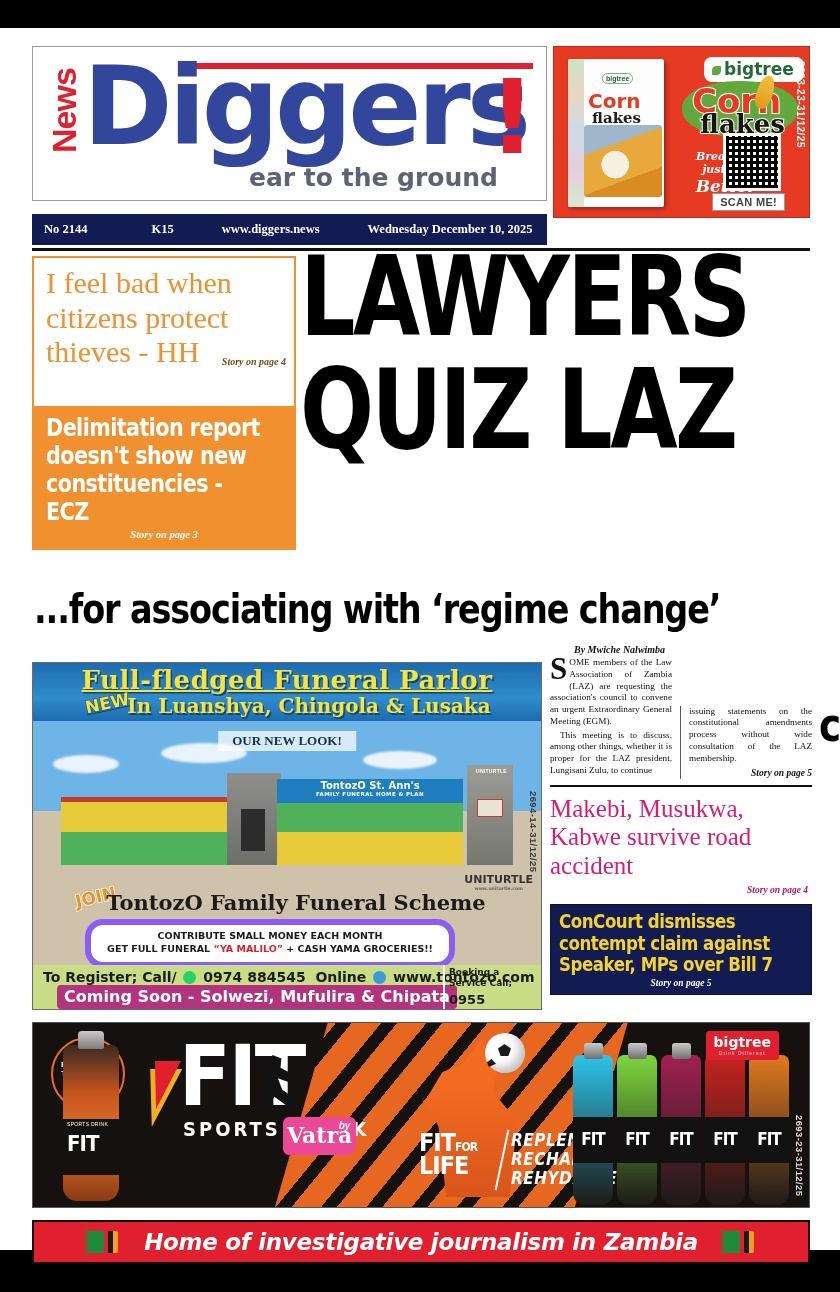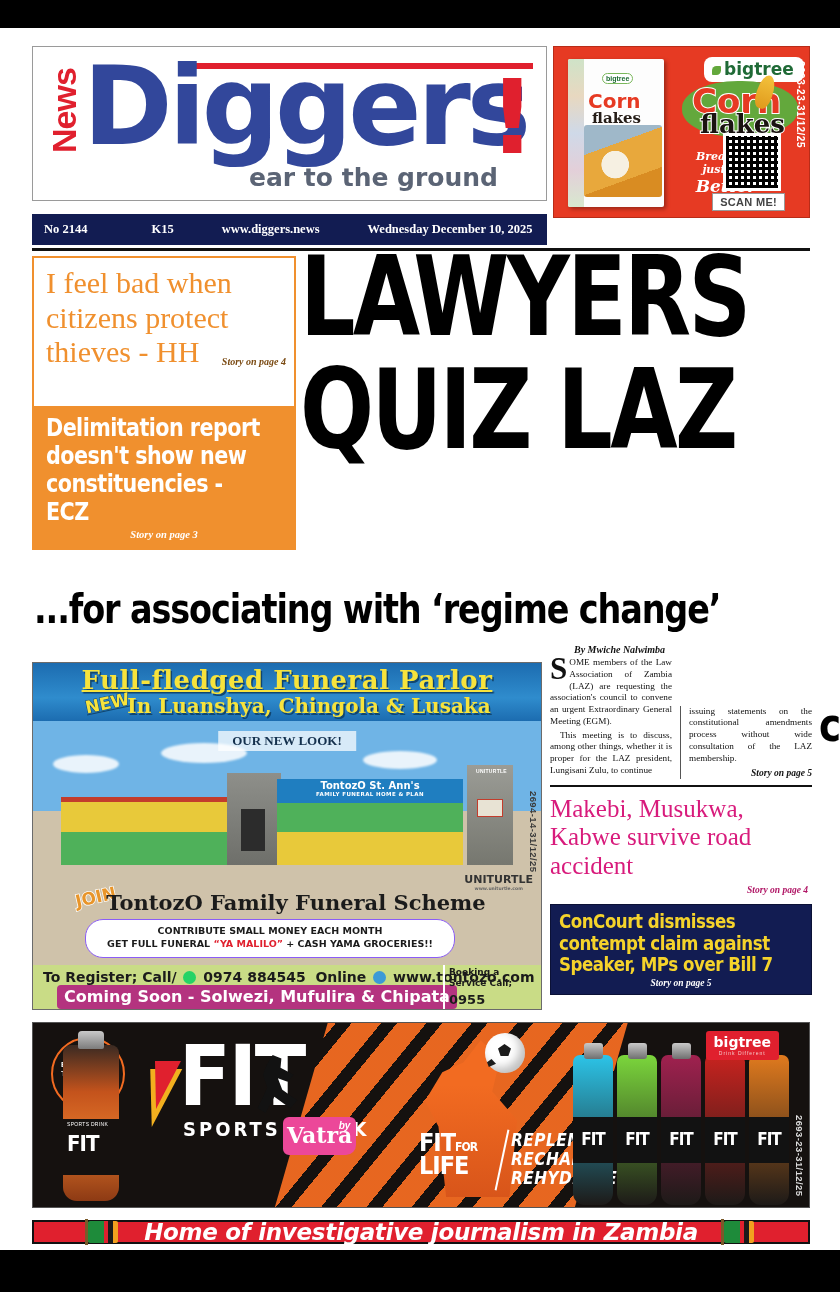--- a/index.html
+++ b/index.html
@@ -412,21 +412,21 @@
   }
   .fun-mid {
     position: relative;
     height: 48px;
     background: #cfc2aa;
   }
   .fun-pill {
     position: absolute; left: 52px; top: 2px;
     width: 370px;
     background: #fff;
-    border: 1px solid #8b5cf6;
+    border: 6px solid #8b5cf6;
     border-radius: 18px;
     text-align: center;
     padding: 5px 4px 6px;
     font-family: "DejaVu Sans", sans-serif;
     font-weight: bold; font-size: 9.5px;
     color: #1b1b1b; line-height: 1.35;
   }
   .fun-pill .ya { color: #E0202E; }
   .fun-foot {
     position: relative;
@@ -764,21 +764,21 @@
   }
   .fit-code {
     position: absolute; right: 4px; top: 92px;
     color: #ddd; font-size: 9.5px; font-weight: bold;
     writing-mode: vertical-rl; letter-spacing: .4px;
   }
 
   
   .tagline {
     position: absolute; left: 32px; top: 1192px;
-    width: 778px; height: 24px;
+    width: 778px; height: 44px;
     background: #E0202E;
     border: 2px solid #111;
     display: flex; align-items: center; justify-content: center;
     gap: 26px;
   }
   .tagline-txt {
     font-family: "DejaVu Sans", sans-serif;
     font-weight: bold; font-style: italic;
     font-size: 23px; color: #fff;
     letter-spacing: -.3px;

